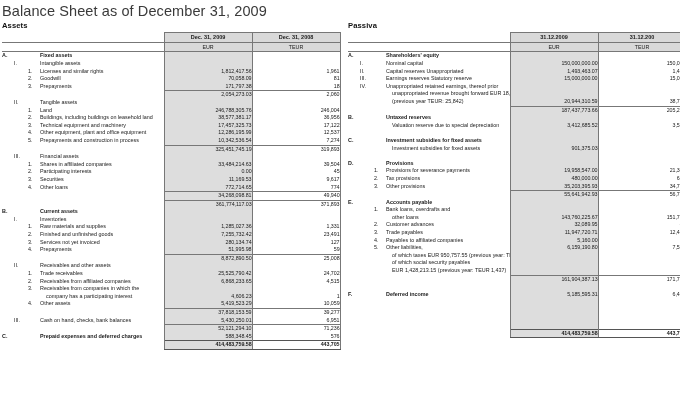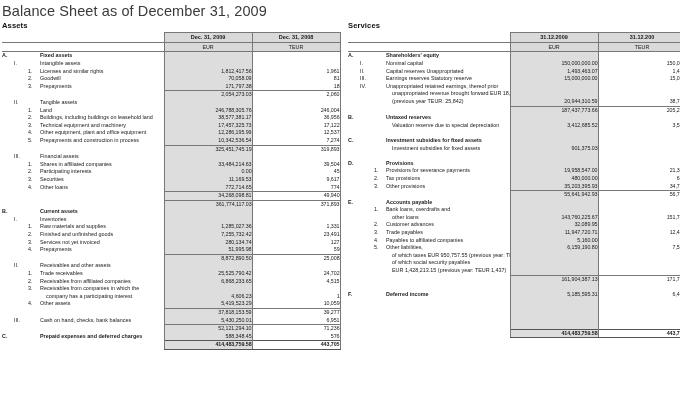--- a/index.html
+++ b/index.html
@@ -461,21 +461,21 @@
               <td class="numi">&nbsp;</td>
               <td class="label">&nbsp;</td>
               <td class="cur">414,483,759.58</td>
               <td class="prev">443,705</td>
             </tr>
           </tbody>
       </table>
     </div>
 
     <div class="side side-passiva">
-      <div class="side-heading">Services</div>
+      <div class="side-heading">Passiva</div>
       <table class="bs">
         <colgroup>
           <col class="c-alpha">
             <col class="c-roman">
             <col class="c-num">
             <col class="c-label">
           <col class="c-cur">
             <col class="c-prev">
         </colgroup>
         <tbody id="passiva-body">

